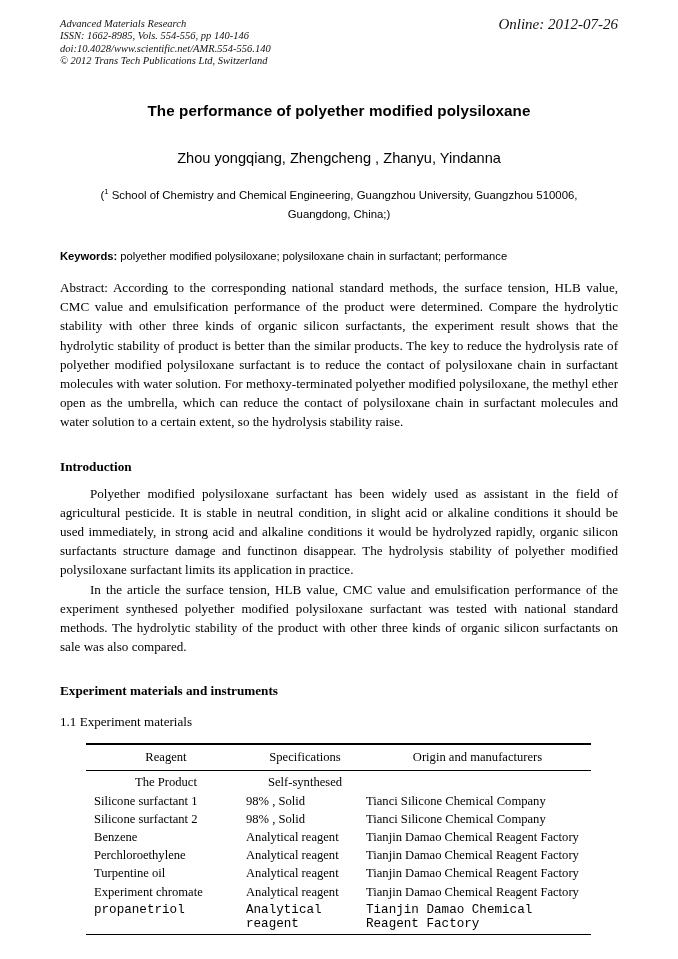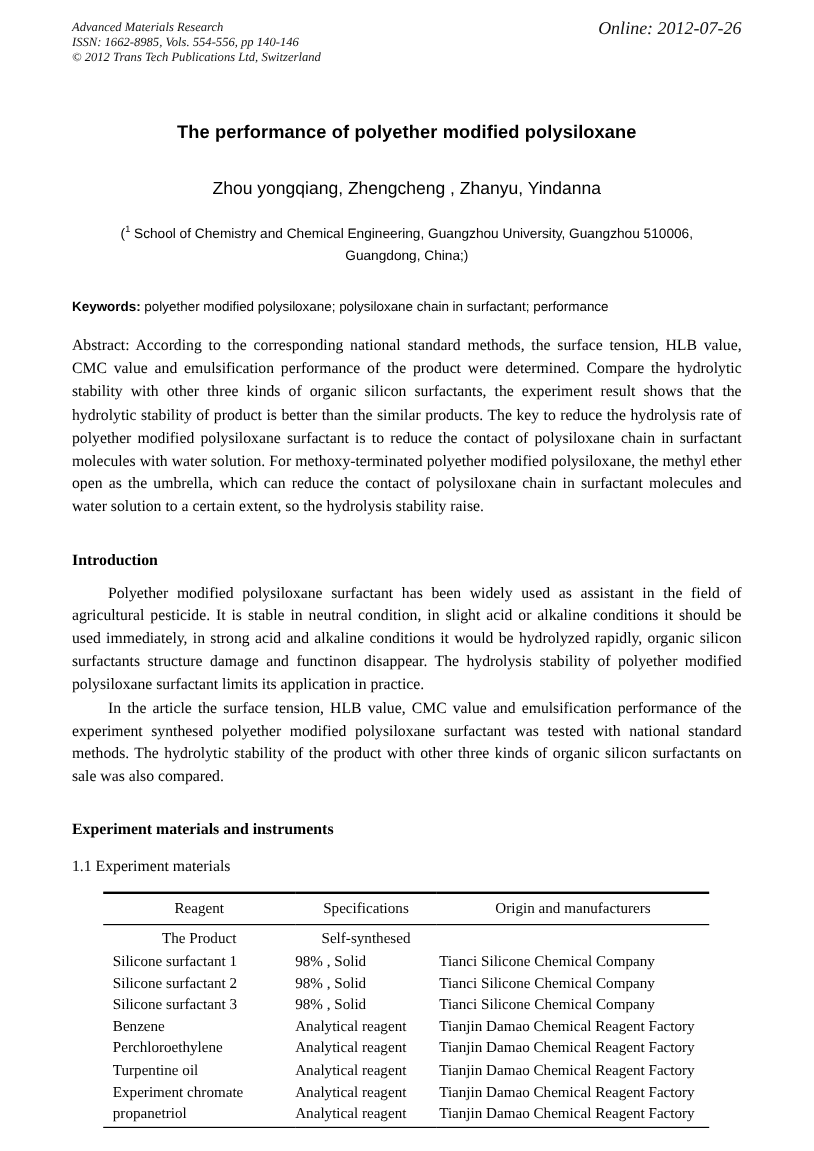--- a/index.html
+++ b/index.html
@@ -132,40 +132,42 @@
     border-top: 2.2px solid #000;
     border-bottom: 0.9px solid #000;
   }
   table.materials tbody td {
     padding: 1.6px 0 1.6px 0;
     vertical-align: baseline;
   }
   table.materials tbody tr:last-child td {
     border-bottom: 1.1px solid #000;
     padding-bottom: 3px;
+    font-family: Liberation Mono, monospace;
   }
   table.materials td.c1 { width: 152px; padding-left: 8px; text-align: left; }
   table.materials td.c2 { width: 118px; text-align: left; }
   table.materials td.c3 { text-align: left; padding-left: 2px; }
   table.materials th.c1 { width: 152px; }
   table.materials th.c2 { width: 118px; }
   table.materials th.c3 { text-align: center; }
   table.materials tbody tr.first-row td { padding-top: 4px; }
   table.materials td.c1.centered { text-align: center; padding-left: 0; }
   table.materials td.c2.centered { text-align: center; font-family: Liberation Serif, serif; }
 </style>
 </head>
 <body>
 
 <div class="page">
 
   <div class="pub-header">
     <div class="pub-header-left">
       <div>Advanced Materials Research</div>
       <div>ISSN: 1662-8985, Vols. 554-556, pp 140-146</div>
+      <div>doi:10.4028/www.scientific.net/AMR.554-556.140</div>
       <div>© 2012 Trans Tech Publications Ltd, Switzerland</div>
     </div>
     <div class="online-date">Online: 2012-07-26</div>
   </div>
 
   <h1 class="doc-title">The performance of polyether modified polysiloxane</h1>
 
   <div class="authors">Zhou yongqiang, Zhengcheng , Zhanyu, Yindanna</div>
 
   <div class="affiliation"><span class="paren-open">(</span><sup>1</sup><span> School of Chemistry and Chemical Engineering, Guangzhou University, Guangzhou 510006,</span> <span>Guangdong, China;</span><span class="paren-close">)</span></div>
@@ -200,25 +202,20 @@
           <td class="c1">Silicone surfactant 1</td>
           <td class="c2">98% , Solid</td>
           <td class="c3">Tianci Silicone Chemical Company</td>
         </tr>
         <tr>
           <td class="c1">Silicone surfactant 2</td>
           <td class="c2">98% , Solid</td>
           <td class="c3">Tianci Silicone Chemical Company</td>
         </tr>
         <tr>
-          <td class="c1">Silicone surfactant 3</td>
-          <td class="c2">98% , Solid</td>
-          <td class="c3">Tianci Silicone Chemical Company</td>
-        </tr>
-        <tr>
           <td class="c1">Benzene</td>
           <td class="c2">Analytical reagent</td>
           <td class="c3">Tianjin Damao Chemical Reagent Factory</td>
         </tr>
         <tr>
           <td class="c1">Perchloroethylene</td>
           <td class="c2">Analytical reagent</td>
           <td class="c3">Tianjin Damao Chemical Reagent Factory</td>
         </tr>
         <tr>

